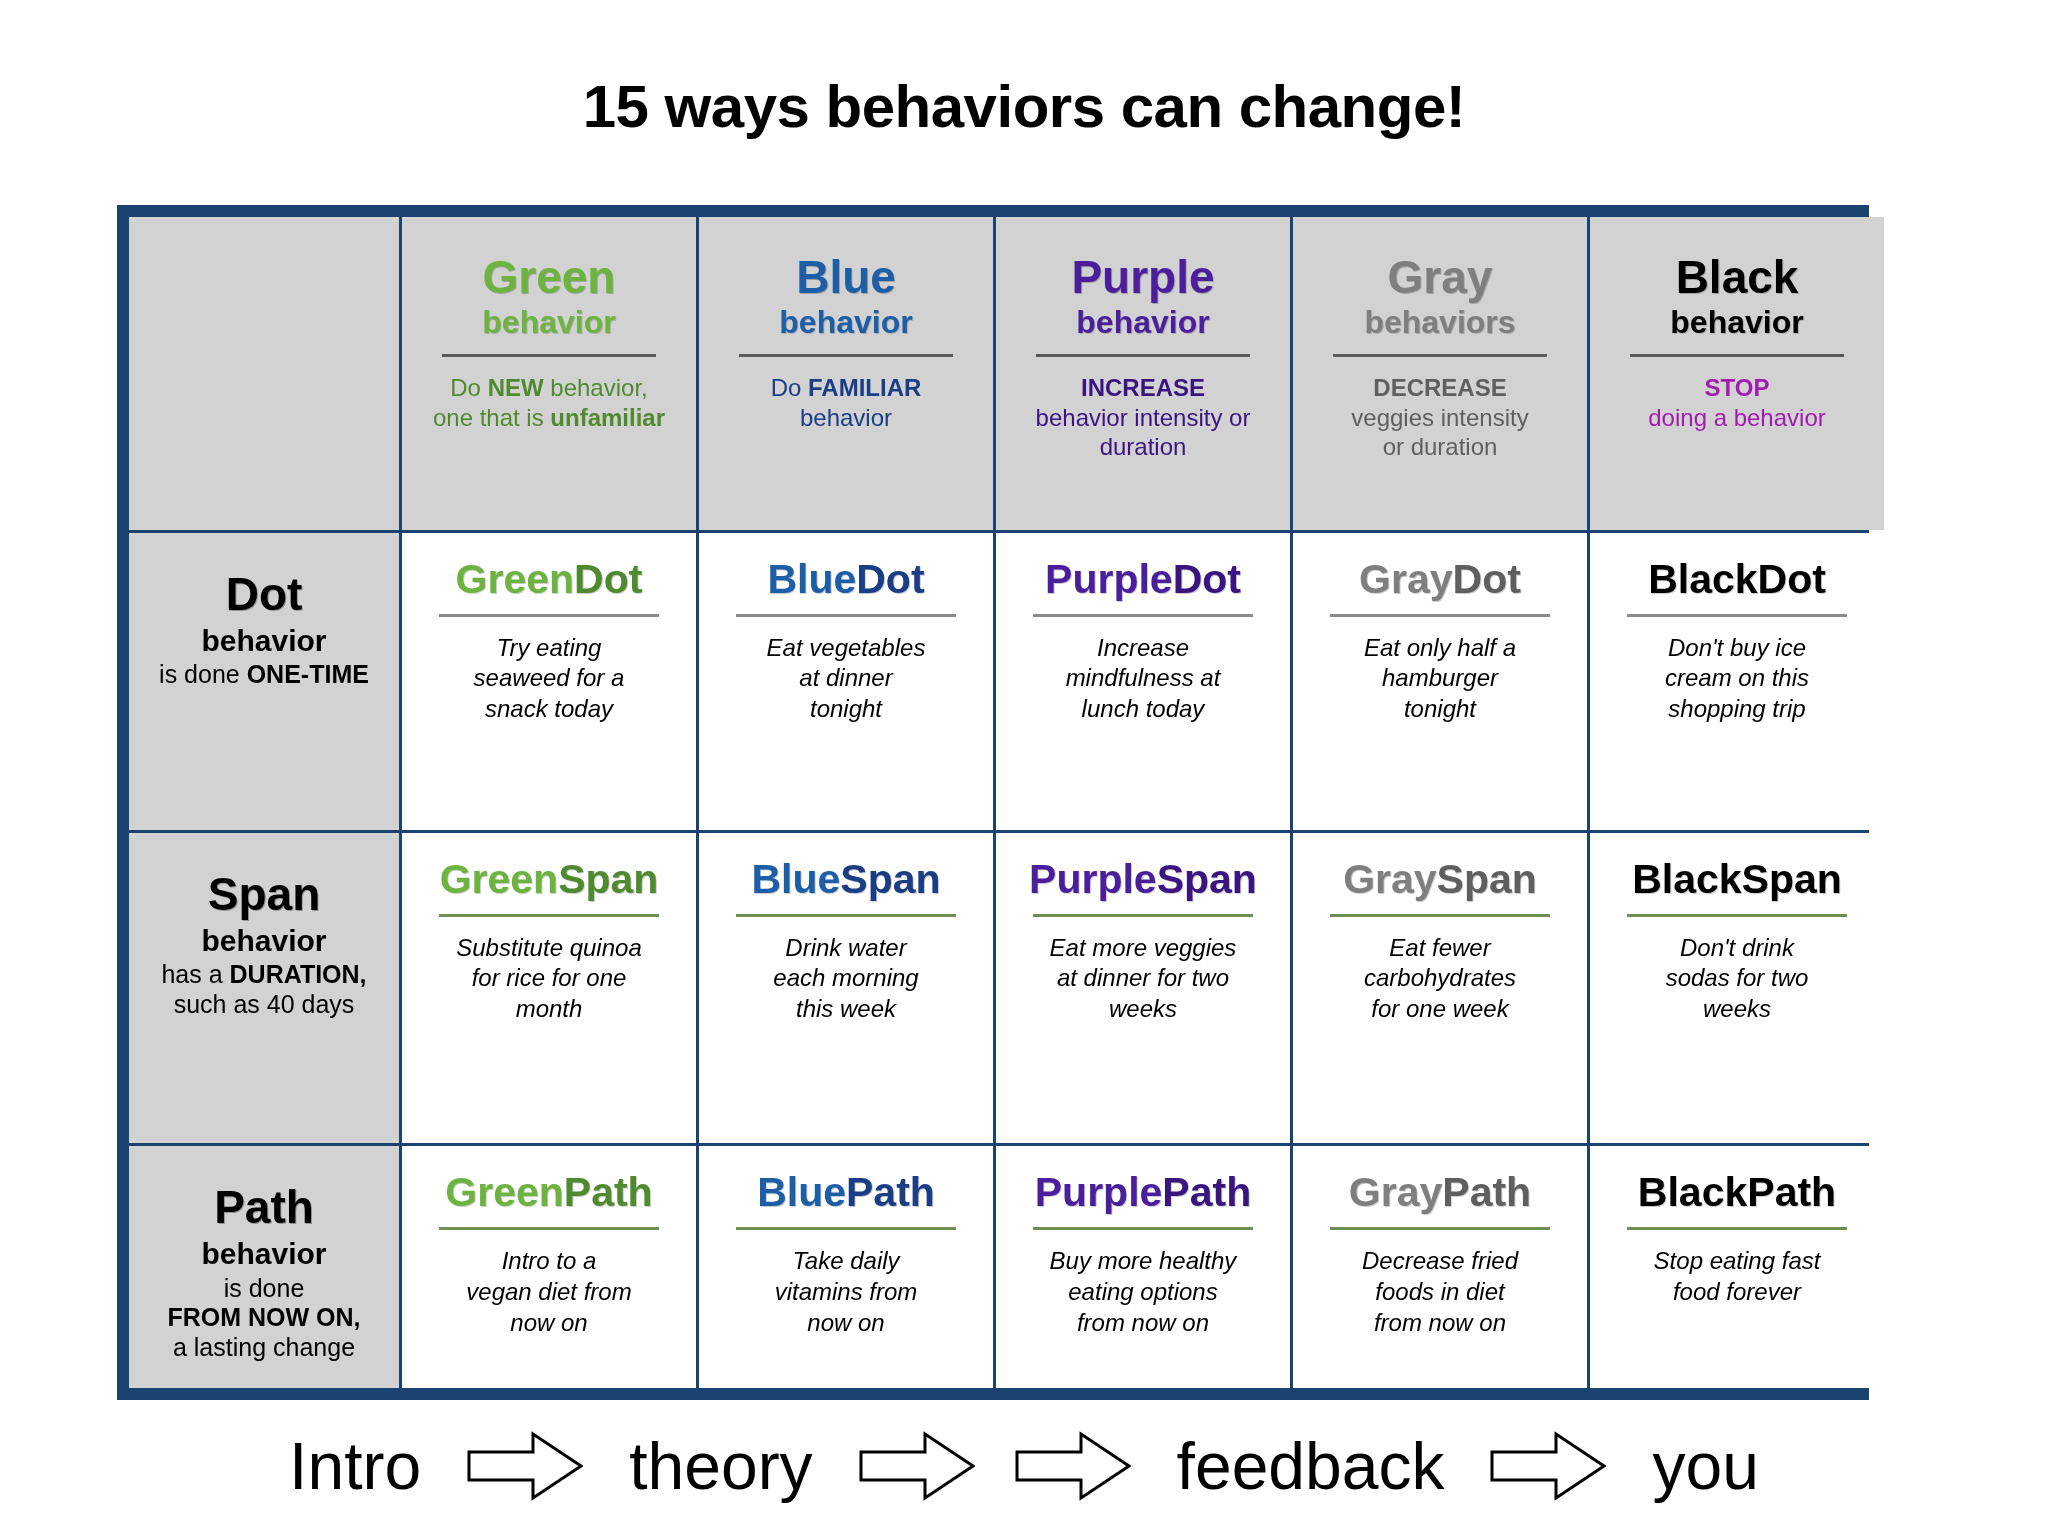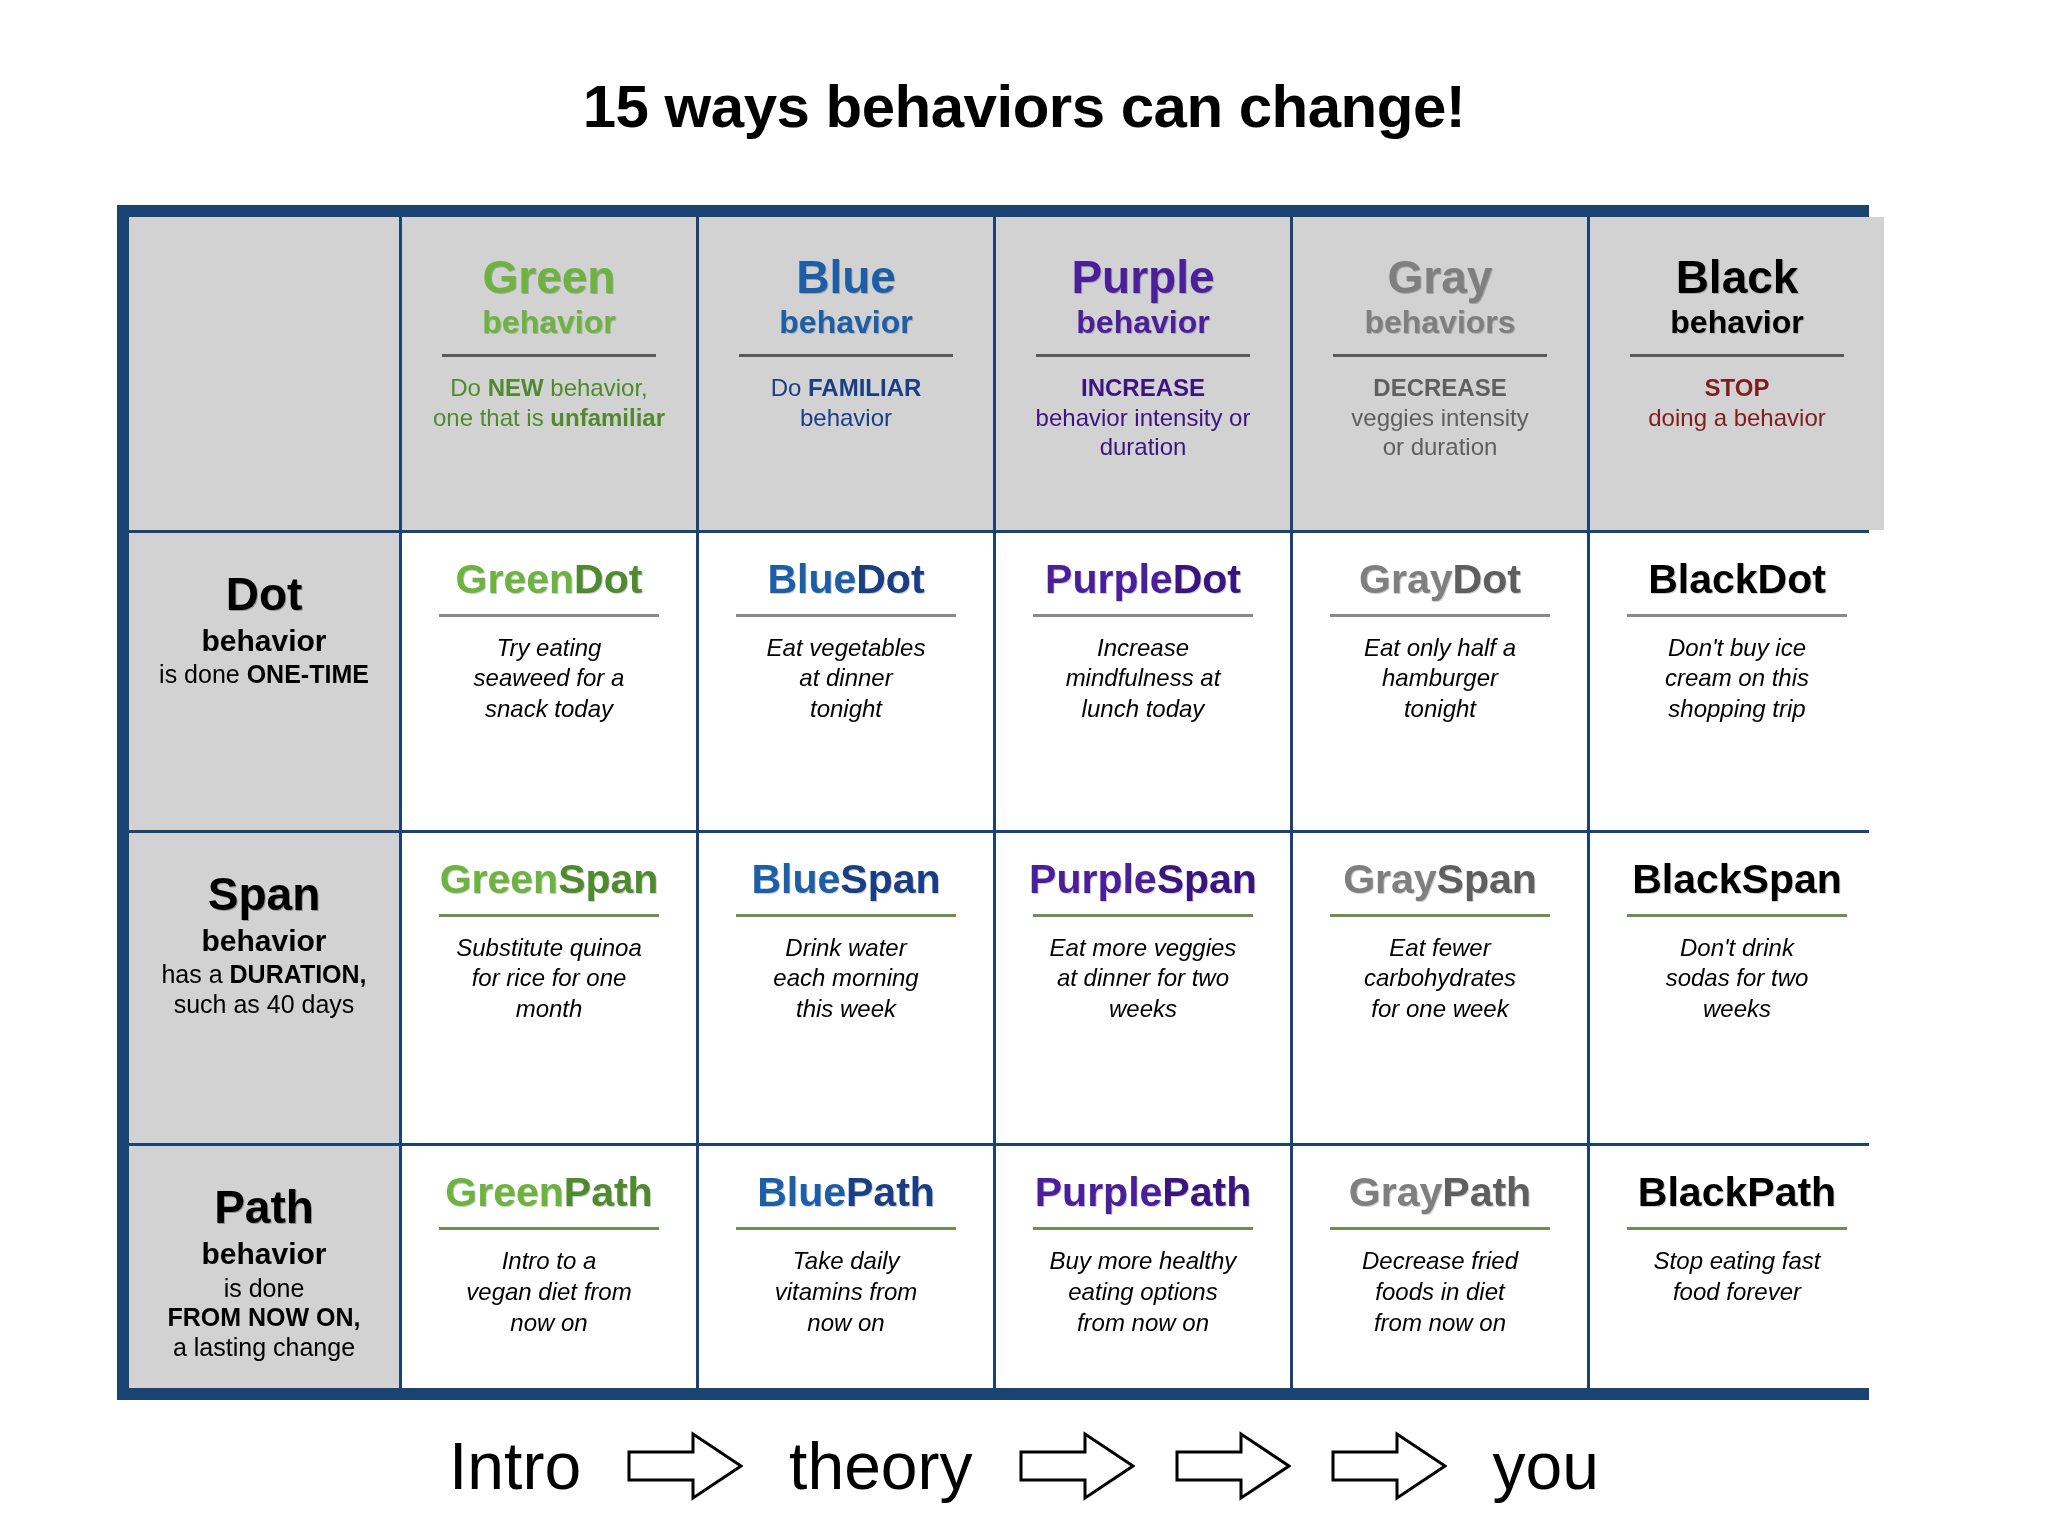--- a/index.html
+++ b/index.html
@@ -254,21 +254,21 @@
                 <div><span>veggies intensity</span></div>
                 <div>or duration</div>
               </div>
             </div>
           </td>
           <td>
             <div class="cell gray">
               <div class="hdr-color" style="color:#000000">Black</div>
               <div class="hdr-behavior" style="color:#000000">behavior</div>
               <div class="hdr-rule"></div>
-              <div class="hdr-desc" style="color:#7f1d1d">
+              <div class="hdr-desc" style="color:#a21caf">
                 <div><b>STOP</b></div>
                 <div><span>doing a behavior</span></div>
               </div>
             </div>
           </td>
         </tr>
         <tr class="r-dot">
           <td>
             <div class="cell gray">
               <div class="rowlbl-wrap">
@@ -489,19 +489,20 @@
     <div class="nav-arrow">
       <svg viewBox="0 0 116 72" xmlns="http://www.w3.org/2000/svg">
         <path d="M2 22 L66 22 L66 4 L114 36 L66 68 L66 50 L2 50 Z" fill="#ffffff" stroke="#000000" stroke-width="3"></path>
       </svg>
     </div>
     <div class="nav-arrow">
       <svg viewBox="0 0 116 72" xmlns="http://www.w3.org/2000/svg">
         <path d="M2 22 L66 22 L66 4 L114 36 L66 68 L66 50 L2 50 Z" fill="#ffffff" stroke="#000000" stroke-width="3"></path>
       </svg>
     </div>
+    <div class="nav-label">feedback</div>
     <div class="nav-arrow">
       <svg viewBox="0 0 116 72" xmlns="http://www.w3.org/2000/svg">
         <path d="M2 22 L66 22 L66 4 L114 36 L66 68 L66 50 L2 50 Z" fill="#ffffff" stroke="#000000" stroke-width="3"></path>
       </svg>
     </div>
     <div class="nav-label">you</div>
   </div>
 
 </body></html>

